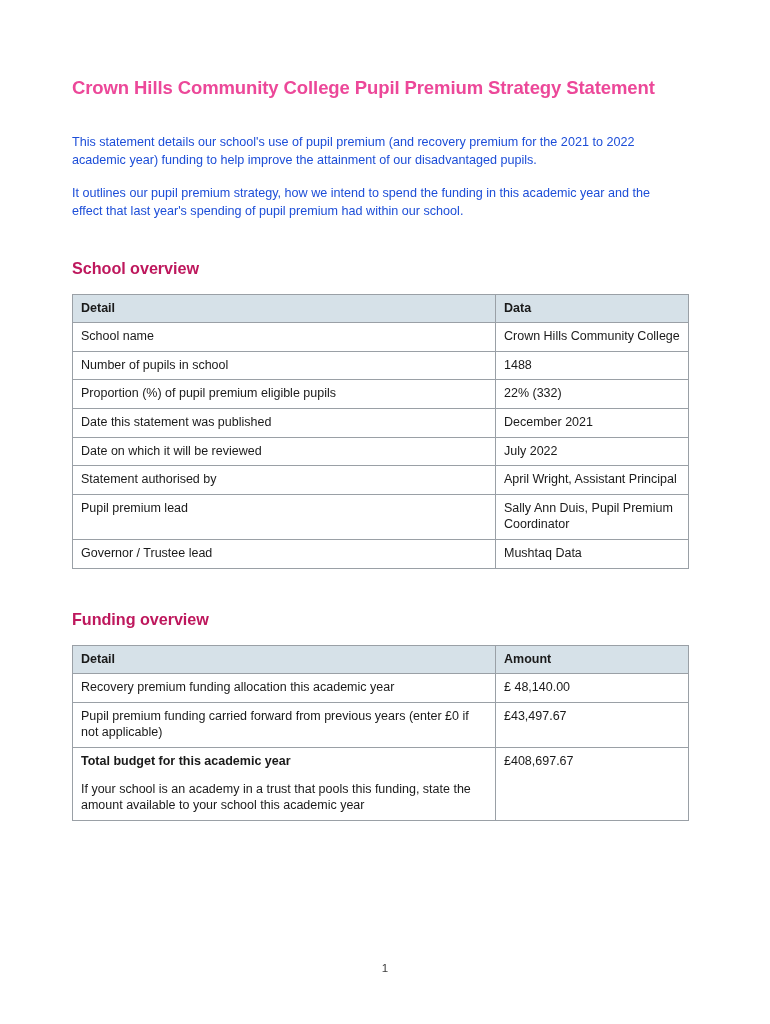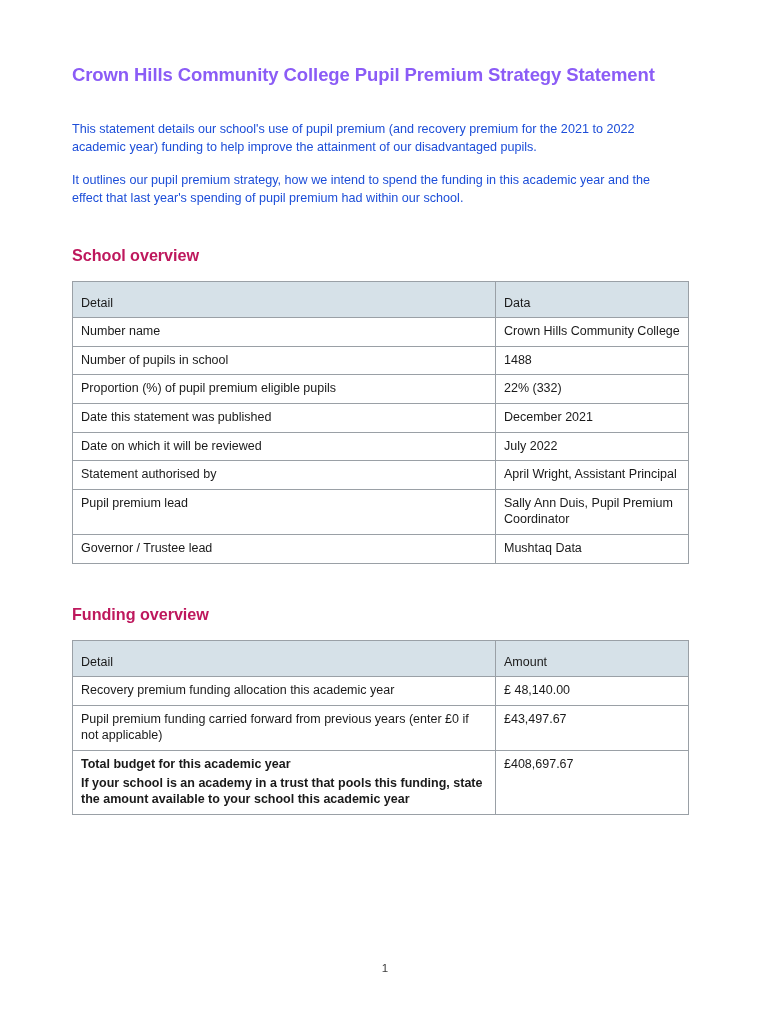--- a/index.html
+++ b/index.html
@@ -24,23 +24,23 @@
   }
   .content {
     position: absolute;
     left: 72px;
     top: 62px;
     width: 616px;
   }
   h1.doc-title {
     font-size: 18.5px;
     line-height: 25px;
-    color: #8b5cf6;
+    color: #ec4899;
     font-weight: bold;
-    margin: 0 0 0 0;
+    margin: 13px 0 0 0;
     letter-spacing: -0.1px;
   }
   p.intro {
     font-size: 12.6px;
     line-height: 18.4px;
     color: #1d4ed8;
     margin: 0;
     max-width: 604px;
   }
   .gap-title-intro { height: 33px; }
@@ -67,31 +67,31 @@
     border: 1px solid #9aa0a6;
     padding: 5px 8px 6px 8px;
     font-size: 12.5px;
     line-height: 16.6px;
     vertical-align: top;
     text-align: left;
     color: #1a1a1a;
   }
   table.doc-table thead th {
     background: #d6e1e8;
-    font-weight: normal;
-    padding-top: 13px;
+    font-weight: bold;
+    padding-top: 5px;
     padding-bottom: 6px;
   }
   table.doc-table col.c-detail { width: 423px; }
   table.doc-table col.c-data { width: 193px; }
   .cell-bold { font-weight: bold; }
   .cell-sub {
     display: block;
-    font-weight: bold;
-    margin-top: 2px;
+    font-weight: normal;
+    margin-top: 11px;
   }
   .row-tall td { padding-bottom: 7px; }
 
   .page-number {
     position: absolute;
     left: 0;
     top: 962px;
     width: 770px;
     text-align: center;
     font-size: 11.5px;
@@ -126,21 +126,21 @@
         <col class="c-data">
       </colgroup>
       <thead>
         <tr>
           <th>Detail</th>
           <th>Data</th>
         </tr>
       </thead>
       <tbody>
         <tr>
-          <td>Number name</td>
+          <td>School name</td>
           <td>Crown Hills Community College</td>
         </tr>
         <tr>
           <td>Number of pupils in school</td>
           <td>1488</td>
         </tr>
         <tr>
           <td>Proportion (%) of pupil premium eligible pupils</td>
           <td>22% (332)</td>
         </tr>

